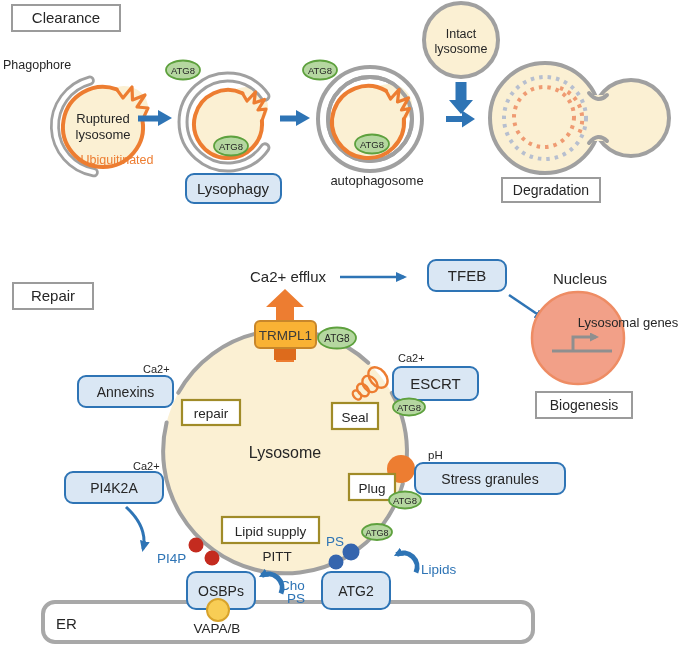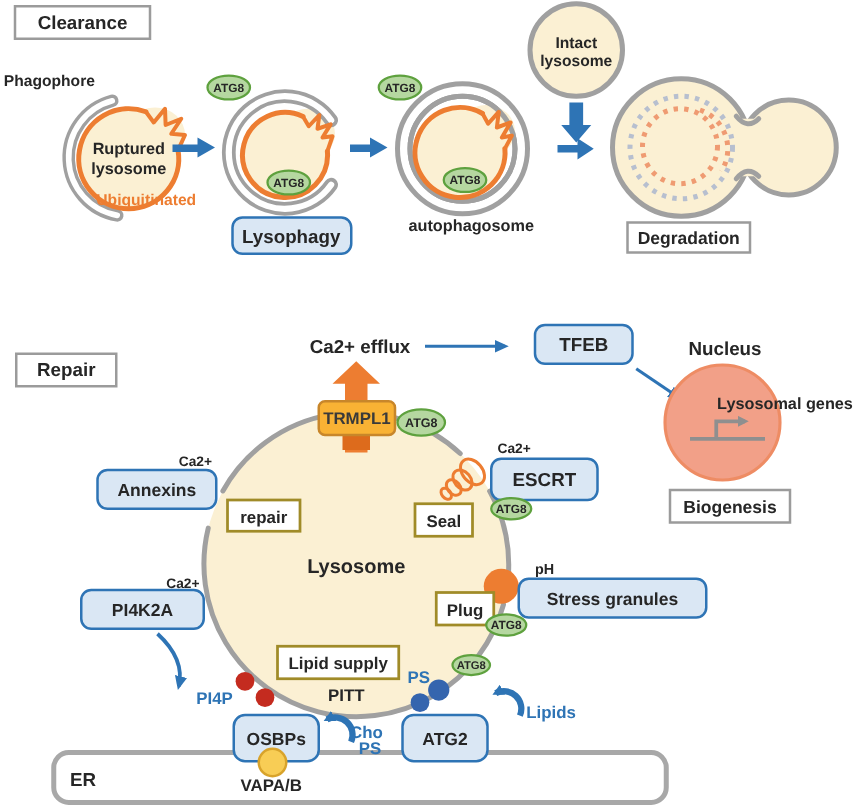--- a/index.html
+++ b/index.html
@@ -1,17 +1,17 @@
 <!DOCTYPE html>
 <html style="--blue: #2E74B5; --blue-box-fill: #DAE7F4; --orange: #ED7D31; --orange-dark: #DD6B1C; --membrane-gray: #A0A0A0; --lysosome-fill: #FBF0D3; --green-fill: #B5D7A0; --green-stroke: #5EA13E; --olive: #A08B28; --nucleus-fill: #F2A088; --nucleus-stroke: #EE8C64; --red-dot: #C42B1F; --blue-dot: #3565AE; --trmpl1-fill: #F9B234; --trmpl1-stroke: #C8862A; --vapab-fill: #F8CD55; --vapab-stroke: #D8A32B; --dotted-outer: #B7BFCF; --dotted-inner: #EF9B72; --box-gray: #9B9B9B;"><head>
 <meta charset="utf-8">
 <style>
   :root{}
   html,body{margin:0;padding:0;background:#fff;}
-  .stage{width:548px;height:648px;position:relative;background:#fff;font-weight:bold;}
+  .stage{width:548px;height:648px;position:relative;background:#fff;}
   text{font-family:"Liberation Sans","DejaVu Sans",sans-serif;fill:#262626;}
   .tb{fill:var(--blue);}
   .to{fill:var(--orange);}
   .tdim{fill:#3a3a3a;}
   .bluebox{fill:var(--blue-box-fill);stroke:var(--blue);stroke-width:2;}
   .graybox{fill:#fff;stroke:var(--box-gray);stroke-width:2;}
   .tag{fill:#fff;stroke:var(--olive);stroke-width:2.2;}
   .mem{stroke:var(--membrane-gray);stroke-width:4;fill:none;stroke-linecap:round;}
   .memthick{stroke:var(--membrane-gray);stroke-width:11;fill:none;stroke-linecap:round;}
   .memwhite{stroke:#fff;stroke-width:5;fill:none;stroke-linecap:round;}

